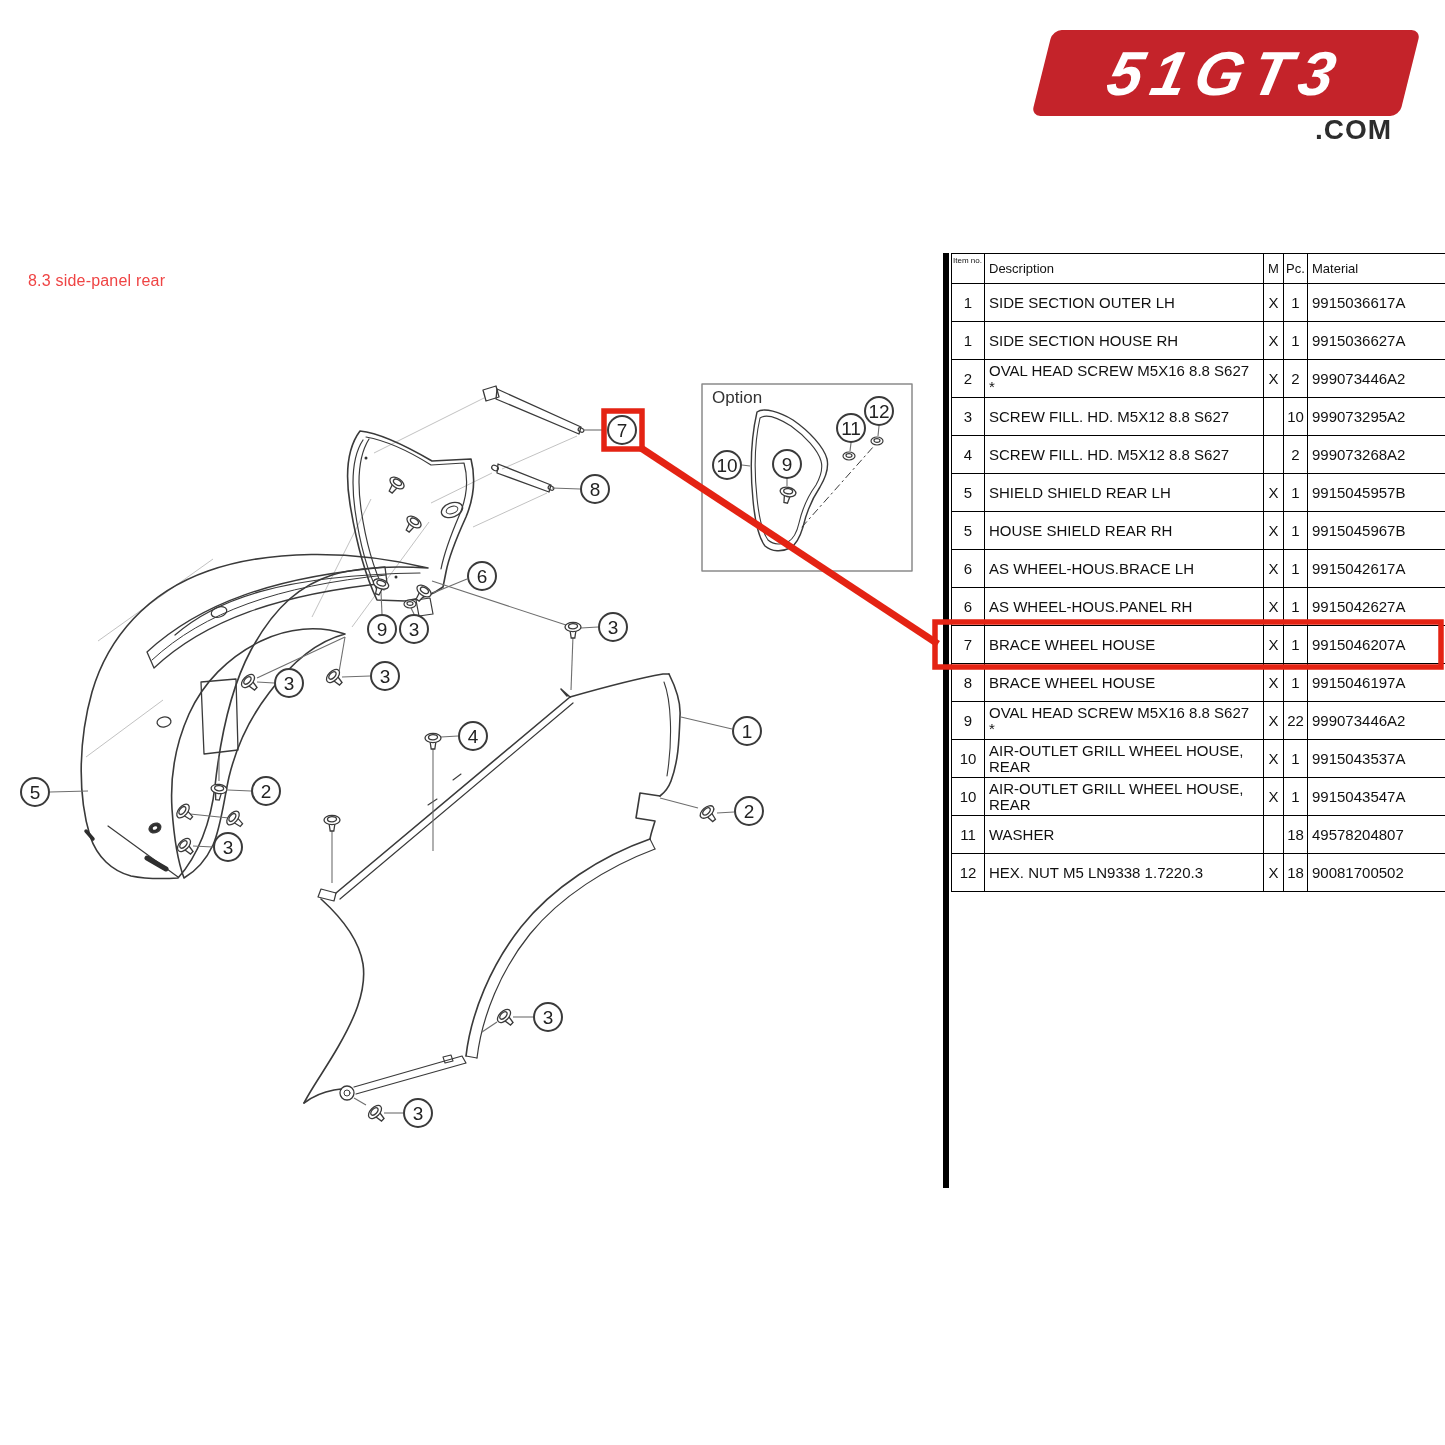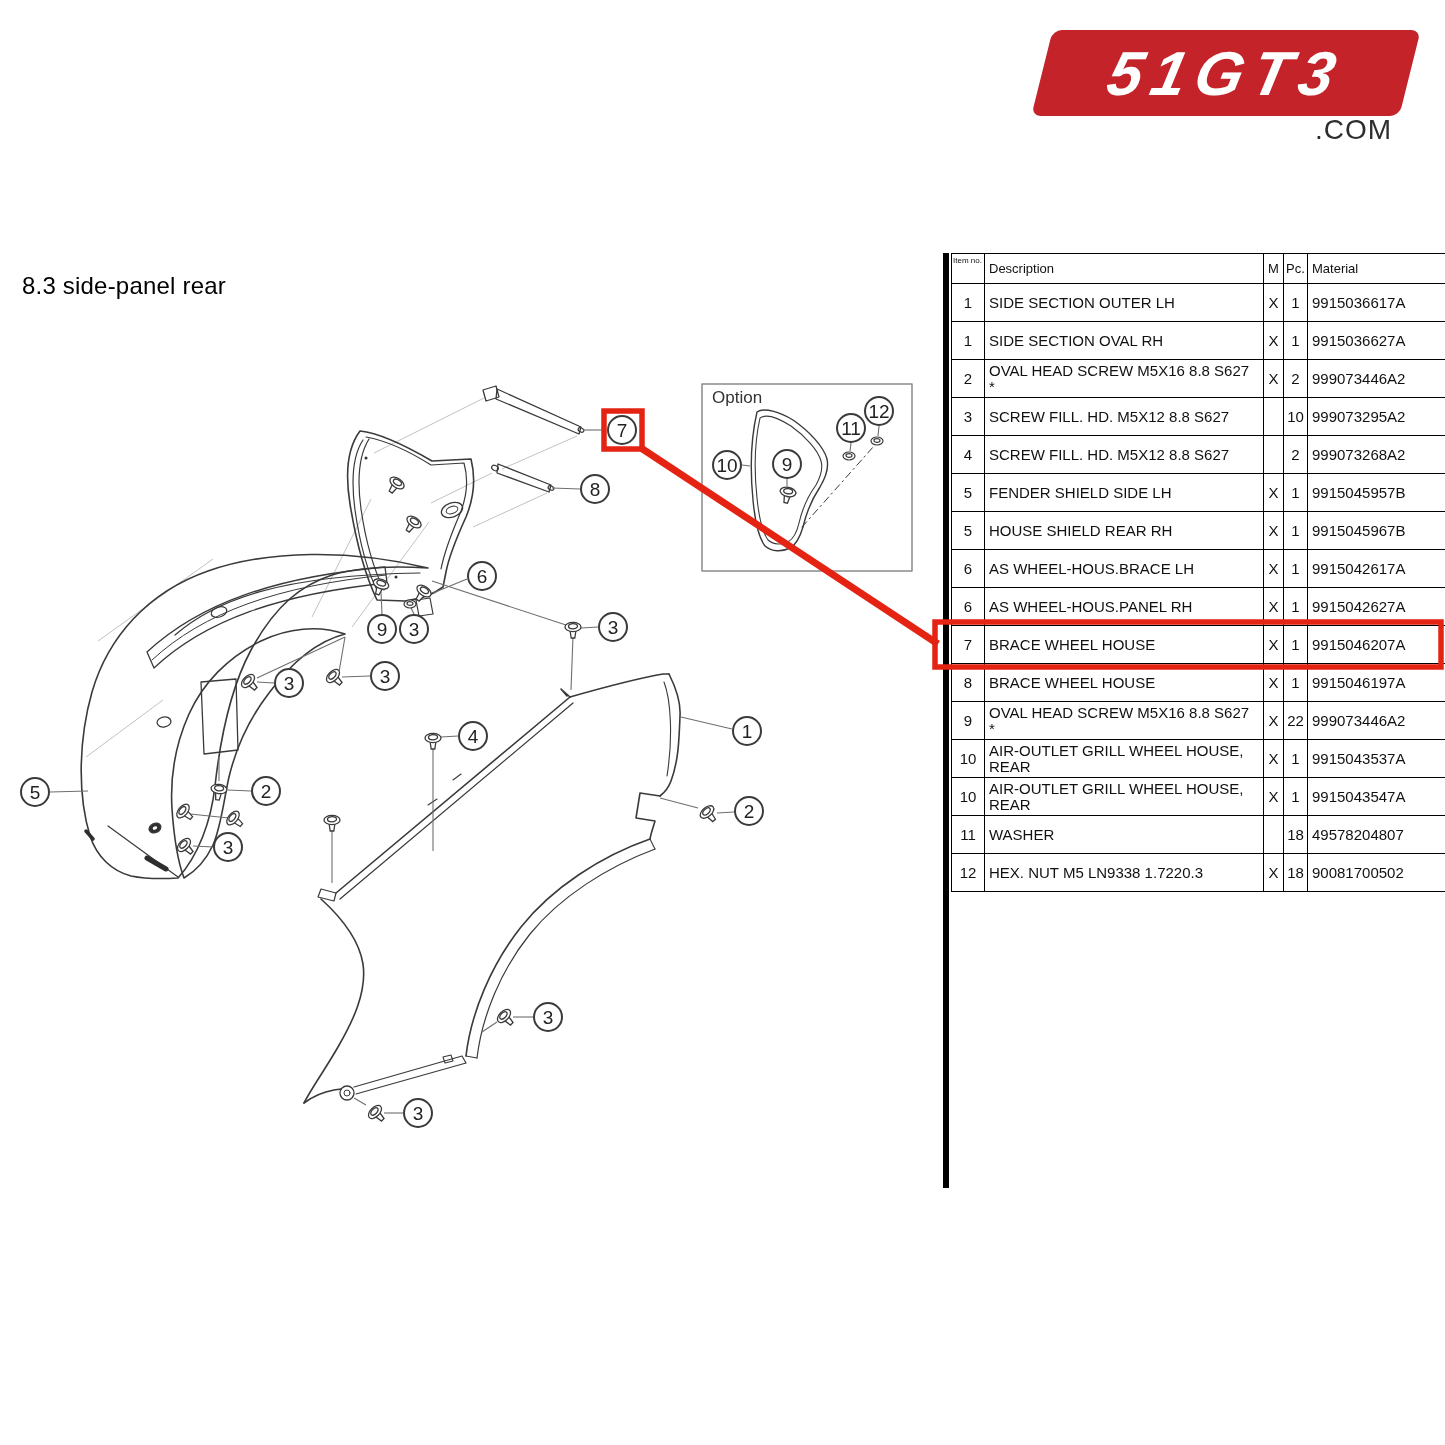--- a/index.html
+++ b/index.html
@@ -1,23 +1,23 @@
 <!DOCTYPE html>
 <html><head>
 <meta charset="utf-8">
 <style>
   html,body{margin:0;padding:0;background:#ffffff;}
   body{width:1445px;height:1445px;position:relative;font-family:"Liberation Sans",sans-serif;overflow:hidden;}
-  .page-title{position:absolute;left:22px;top:272px;font-size:24px;color:#000000;letter-spacing:0.2px;}
+  .page-title{position:absolute;left:28px;top:272px;font-size:16px;color:#ef4444;letter-spacing:0.2px;}
   
   .logo-red{position:absolute;left:1042px;top:30px;width:368px;height:86px;background:#c4232a;
             transform:skewX(-14deg);border-radius:9px;display:flex;align-items:center;justify-content:center;}
   .logo-text{font-style:italic;font-weight:bold;font-size:62px;color:#ffffff;letter-spacing:9px;
              transform:skewX(2deg);font-family:"Liberation Sans",sans-serif;}
-  .logo-com{position:absolute;left:1240px;top:114px;width:152px;text-align:right;font-weight:normal;
+  .logo-com{position:absolute;left:1240px;top:114px;width:152px;text-align:right;font-weight:bold;
             font-size:28px;color:#2d2d2d;letter-spacing:1px;}
   
   .tablewrap{position:absolute;left:943px;top:253px;margin-left:8px;}
   .thickbar{position:absolute;left:-8px;top:0;width:6px;height:935px;background:#000;}
   table.parts{border-collapse:collapse;table-layout:fixed;width:500px;}
   table.parts th,table.parts td{border:1px solid #000;overflow:hidden;}
   table.parts thead tr{height:30px;}
   table.parts tbody tr{height:38px;}
   th{font-weight:normal;text-align:left;font-size:13px;color:#111;padding:2px 4px;vertical-align:middle;}
   th.c-item{font-size:8px;padding:2px 1px;vertical-align:top;}
@@ -61,21 +61,21 @@
     <tbody id="rows">
         <tr>
           <td class="c-item">1</td>
           <td class="c-desc">SIDE SECTION OUTER LH</td>
           <td class="c-m">X</td>
           <td class="c-pc">1</td>
           <td class="c-mat">9915036617A</td>
         </tr>
         <tr>
           <td class="c-item">1</td>
-          <td class="c-desc">SIDE SECTION OVAL RH</td>
+          <td class="c-desc">SIDE SECTION HOUSE RH</td>
           <td class="c-m">X</td>
           <td class="c-pc">1</td>
           <td class="c-mat">9915036627A</td>
         </tr>
         <tr>
           <td class="c-item">2</td>
           <td class="c-desc">OVAL HEAD SCREW M5X16 8.8 S627 *</td>
           <td class="c-m">X</td>
           <td class="c-pc">2</td>
           <td class="c-mat">999073446A2</td>
@@ -89,21 +89,21 @@
         </tr>
         <tr>
           <td class="c-item">4</td>
           <td class="c-desc">SCREW FILL. HD. M5X12 8.8 S627</td>
           <td class="c-m"></td>
           <td class="c-pc">2</td>
           <td class="c-mat">999073268A2</td>
         </tr>
         <tr>
           <td class="c-item">5</td>
-          <td class="c-desc">FENDER SHIELD SIDE LH</td>
+          <td class="c-desc">SHIELD SHIELD REAR LH</td>
           <td class="c-m">X</td>
           <td class="c-pc">1</td>
           <td class="c-mat">9915045957B</td>
         </tr>
         <tr>
           <td class="c-item">5</td>
           <td class="c-desc">HOUSE SHIELD REAR RH</td>
           <td class="c-m">X</td>
           <td class="c-pc">1</td>
           <td class="c-mat">9915045967B</td>

